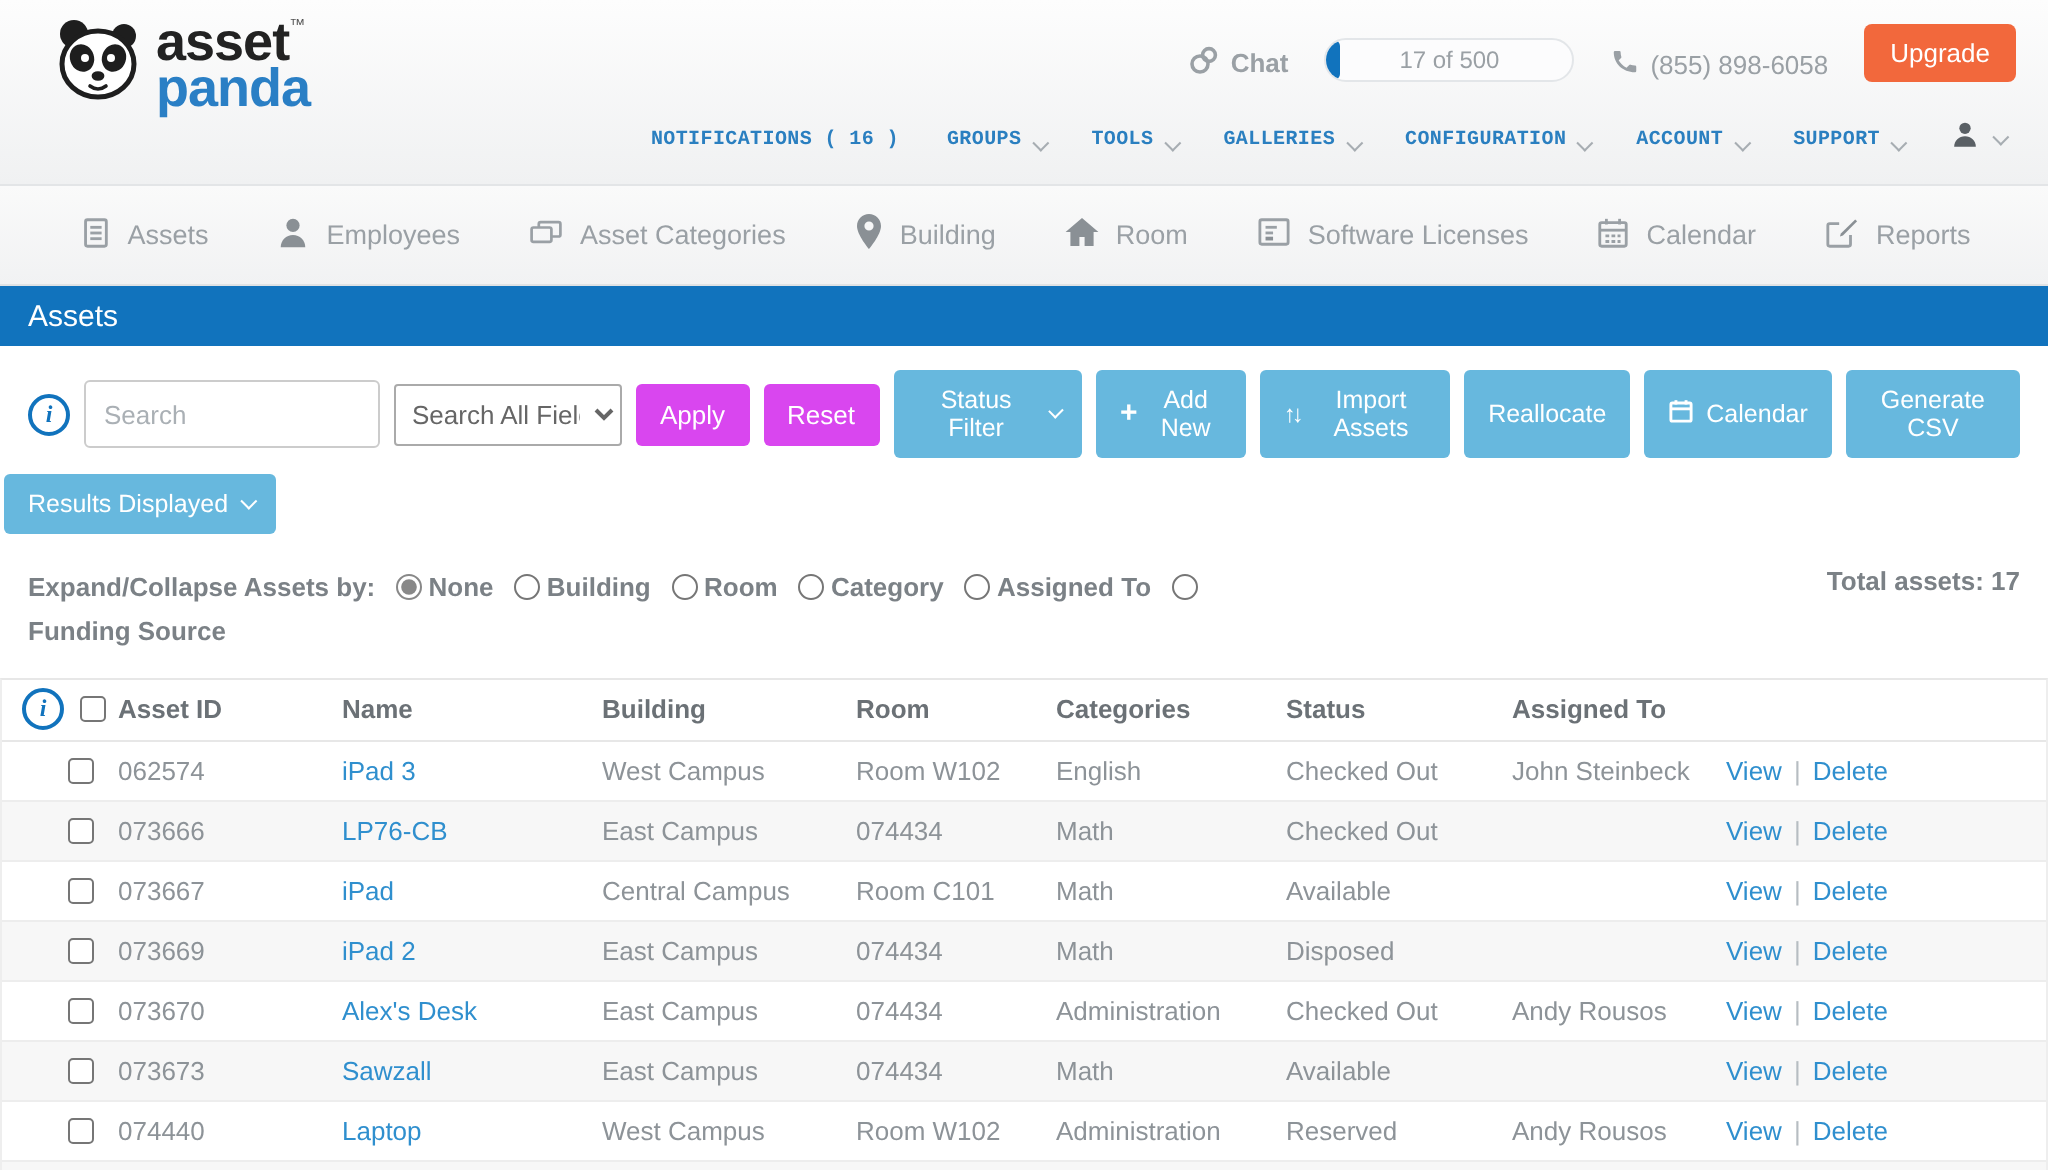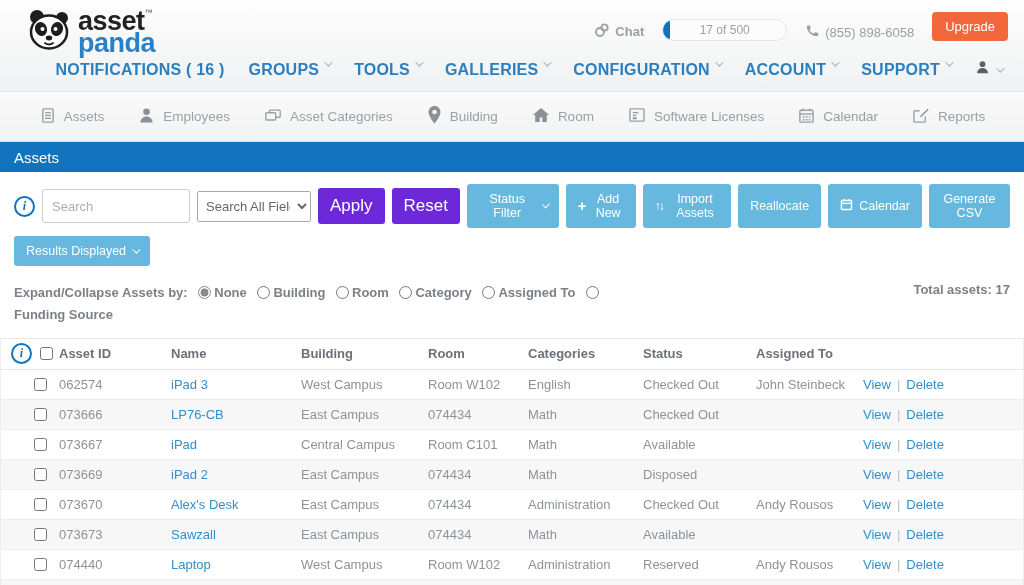--- a/index.html
+++ b/index.html
@@ -15,47 +15,47 @@
   .topright { margin-left:auto; display:flex; align-items:flex-end; gap:18px; padding-top:4px; }
   .chat { display:flex; align-items:center; gap:5px; color:#9aa0a5; font-size:13px; font-weight:bold; cursor:pointer; }
   .usagebar { position:relative; width:125px; height:22px; background:#fcfcfd; border:1px solid #e3e6e9;
     border-radius:11px; display:flex; align-items:center; justify-content:center; overflow:hidden; }
   .usagefill { position:absolute; left:0; top:0; bottom:0; width:7px; background:#1173bd; border-radius:3px; }
   .usagetext { font-size:12px; color:#9aa0a5; }
   .phone { display:flex; align-items:center; gap:5px; color:#9aa0a5; font-size:13px; }
   .btn-upgrade { background:#f2683c; color:#fff; font-size:13px; border:none; border-radius:4px;
     padding:7px 13px; cursor:pointer; font-family:inherit; }
   .mainnav { display:flex; justify-content:flex-end; align-items:center; gap:24px; padding:8px 22px 12px 0; }
-  .mainnav-item { display:flex; align-items:flex-start; gap:5px; color:#2a7fc0; font-size:16px; font-weight:bold;
-    letter-spacing:0.2px; cursor:pointer; }
+  .mainnav-item { display:flex; align-items:flex-end; gap:5px; color:#2a7fc0; font-size:10px; font-weight:bold;
+    letter-spacing:0.2px; cursor:pointer;font-family:Liberation Mono, monospace; }
   .chev { width:6px; height:6px; border-right:1.5px solid #a7adb2; border-bottom:1.5px solid #a7adb2;
     transform:rotate(45deg) translateY(-2px); display:inline-block; }
   .usernav { display:flex; align-items:center; gap:6px; cursor:pointer; }
   .subnav { background:linear-gradient(#fafafa,#f1f2f3); border-bottom:1px solid #e0e2e4;
     display:flex; justify-content:center; align-items:center; gap:14px; height:50px; }
   .subnav-item { display:flex; align-items:center; gap:8px; color:#9aa0a5; font-size:13.5px;
     padding:6px 10px; cursor:pointer; }
   .subnav-item svg { flex:none; }
   .titlebar { background:#1173bd; color:#fff; font-size:15px; height:30px;
     display:flex; align-items:center; padding-left:14px; }
   .toolbar { display:flex; align-items:center; gap:7px; padding:12px 14px 0 14px; }
   .info-icon { width:21px; height:21px; border:2px solid #1173bd; border-radius:50%; color:#1173bd;
     font-weight:bold; font-size:12px; display:inline-flex; align-items:center; justify-content:center;
     font-family:"Liberation Serif", serif; font-style:italic; flex:none; background:#fff; }
   .search-input { width:148px; height:29px; border:1px solid #ccc; border-radius:3px; padding:16px 9px;
     font-size:13px; color:#555; font-family:inherit; }
   .search-input::placeholder { color:#aab0b5; }
   .field-select { width:114px; height:31px; border:1px solid #aaa; border-radius:2px; font-size:13px;
     color:#666; padding:0 4px; font-family:inherit; background:#fff; }
-  .btn-orange { background:#6d28d9; color:#fff; border:none; border-radius:3px; font-size:17px;
+  .btn-orange { background:#d946ef; color:#fff; border:none; border-radius:3px; font-size:13px;
     padding:8px 12px; cursor:pointer; font-family:inherit; }
   .btn-blue { background:#67b8de; color:#fff; border:none; border-radius:3px; font-size:12.5px;
     padding:8px 12px; cursor:pointer; font-family:inherit; display:inline-flex; align-items:center; gap:6px; }
   .toolbar-right { margin-left:auto; display:flex; gap:7px; }
-  .results-row { padding:8px 14px 0 14px; }
+  .results-row { padding:8px 14px 0 2px; }
   .filters-row { display:flex; align-items:flex-start; padding:16px 14px 0 14px;
     color:#7b8186; font-size:13px; font-weight:bold; }
   .filters-left { max-width:640px; line-height:1.7; }
   .filters-left input[type=radio] { accent-color:#888; margin:0 3px 0 7px; vertical-align:-2px; }
   .total-assets { margin-left:auto; white-space:nowrap; }
   .tablewrap { margin:12px 0 0 0; border-top:1px solid #e7e7e7; border-left:1px solid #eee; border-right:1px solid #eee; }
   table { width:100%; border-collapse:collapse; table-layout:fixed; }
   th { text-align:left; font-size:13px; color:#6b7176; font-weight:bold; height:30px;
     border-bottom:1px solid #e7e7e7; padding:0 4px; }
   td { font-size:13px; color:#8d9398; height:30px; border-bottom:1px solid #ededed; padding:0 4px; }

